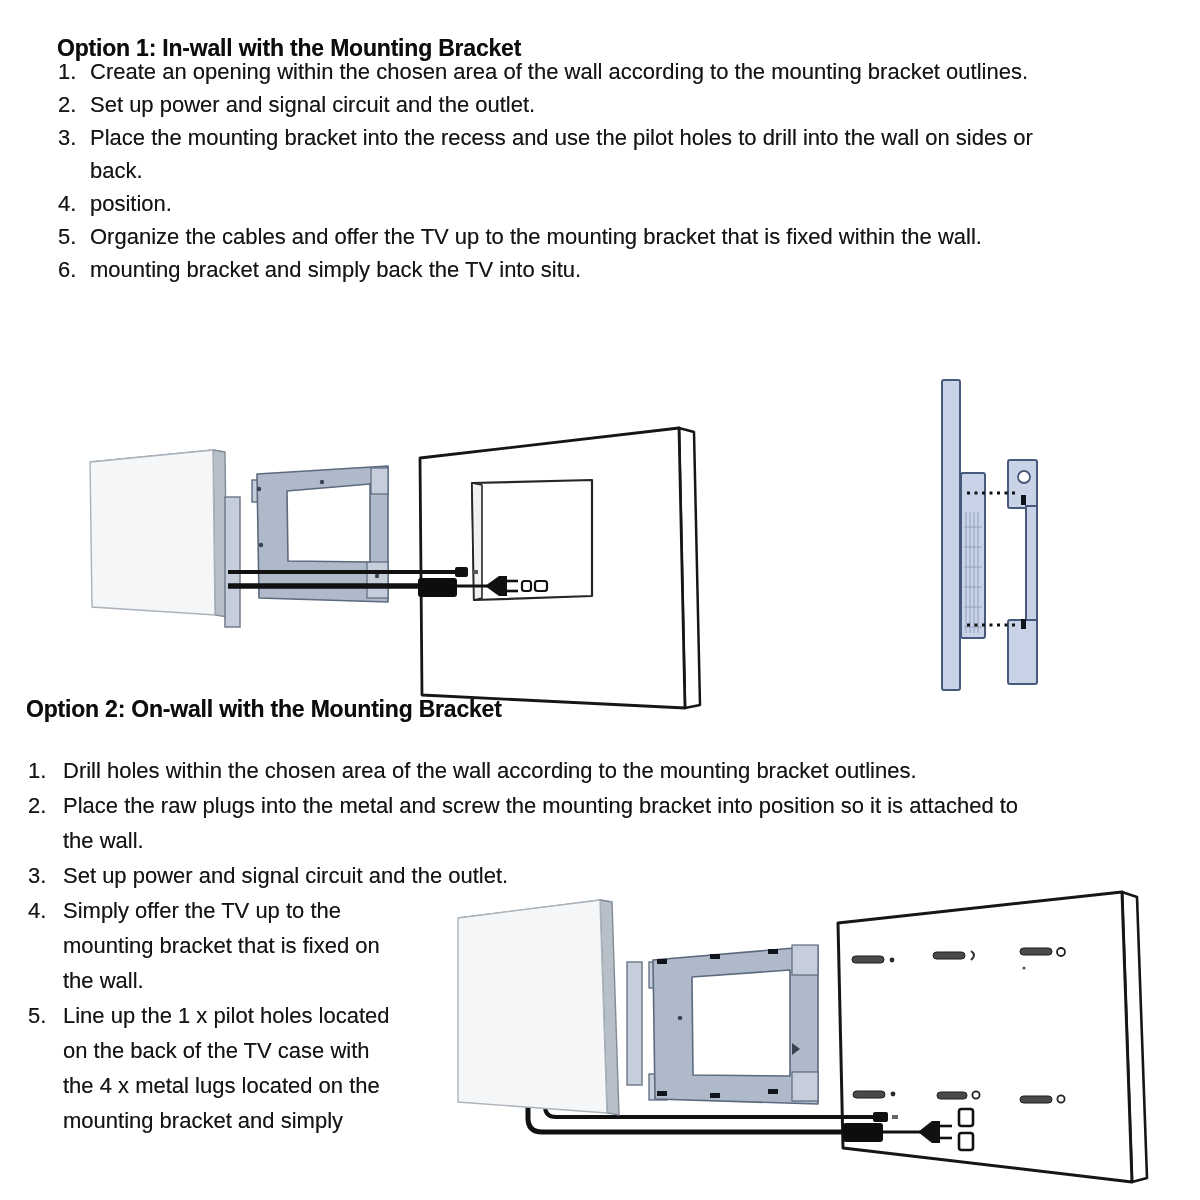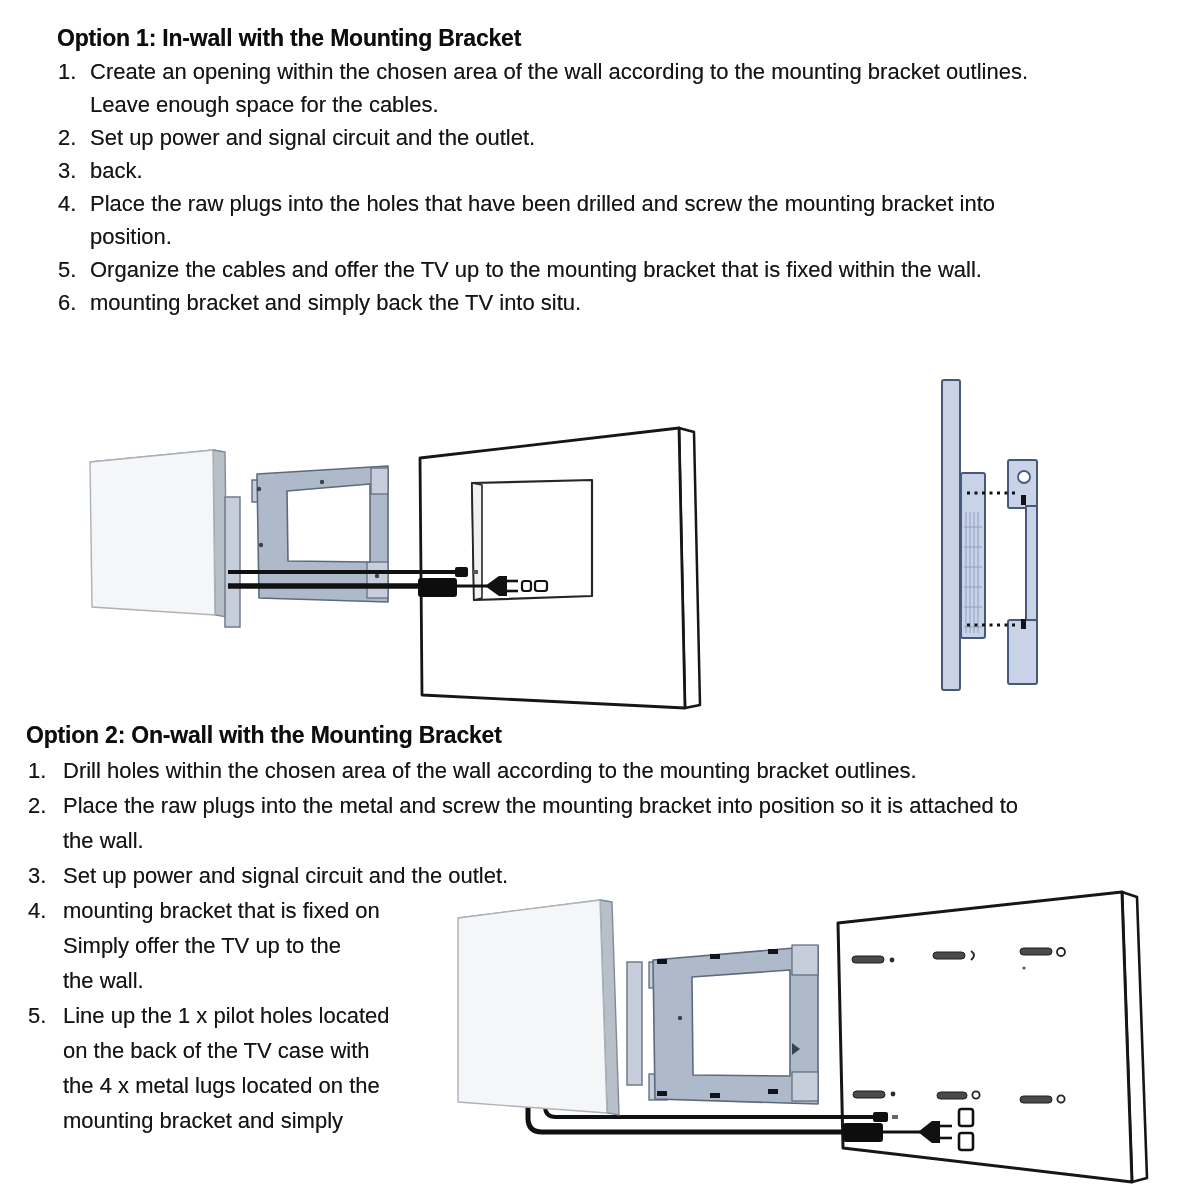--- a/index.html
+++ b/index.html
@@ -4,22 +4,22 @@
 <style>
   html,body{margin:0;padding:0;}
   body{
     width:1200px;height:1200px;position:relative;background:#ffffff;
     font-family:"Liberation Sans","DejaVu Sans",sans-serif;color:#151515;overflow:hidden;
   }
   .sec-heading{
     position:absolute;font-size:23px;font-weight:700;letter-spacing:-0.2px;color:#0d0d0d;
     text-shadow:0 0 .5px rgba(0,0,0,.55);white-space:nowrap;
   }
-  #opt1-heading{left:57px;top:25px;}
-  #opt2-heading{left:26px;top:722px;}
+  #opt1-heading{left:57px;top:35px;}
+  #opt2-heading{left:26px;top:696px;}
   .steps{position:absolute;font-size:22px;text-shadow:0 0 .4px rgba(0,0,0,.5);}
   #opt1-steps{left:58px;top:55px;width:1070px;line-height:33px;}
   #opt2-steps-a{left:28px;top:753px;width:1080px;line-height:35px;}
   #opt2-steps-b{left:28px;top:893px;width:420px;line-height:35px;}
   .step{display:flex;align-items:flex-start;}
   .step .num{flex:0 0 32px;}
   #opt2-steps-a .num,#opt2-steps-b .num{flex:0 0 35px;}
   .step .lines{flex:1 1 auto;}
   .step .ln{display:block;white-space:nowrap;}
   #opt2-steps-b .step .ln{white-space:normal;}
@@ -31,39 +31,38 @@
 </head>
 <body>
 
 <div class="sec-heading" id="opt1-heading">Option 1: In-wall with the Mounting Bracket</div>
 
 <div class="steps" id="opt1-steps">
   <div class="step">
     <span class="num">1.</span>
     <span class="lines">
         <span class="ln">Create an opening within the chosen area of the wall according to the mounting bracket outlines.</span>
-        <span class="ln">Leave enough space for the cables.</span>
       </span>
   </div>
   <div class="step">
     <span class="num">2.</span>
     <span class="lines">
         <span class="ln">Set up power and signal circuit and the outlet.</span>
       </span>
   </div>
   <div class="step">
     <span class="num">3.</span>
     <span class="lines">
+        <span class="ln">Place the mounting bracket into the recess and use the pilot holes to drill into the wall on sides or</span>
         <span class="ln">back.</span>
       </span>
   </div>
   <div class="step">
     <span class="num">4.</span>
     <span class="lines">
-        <span class="ln">Place the raw plugs into the holes that have been drilled and screw the mounting bracket into</span>
         <span class="ln">position.</span>
       </span>
   </div>
   <div class="step">
     <span class="num">5.</span>
     <span class="lines">
         <span class="ln">Organize the cables and offer the TV up to the mounting bracket that is fixed within the wall.</span>
       </span>
   </div>
   <div class="step">
@@ -167,22 +166,22 @@
     <span class="lines">
         <span class="ln">Set up power and signal circuit and the outlet.</span>
       </span>
   </div>
 </div>
 
 <div class="steps" id="opt2-steps-b">
   <div class="step">
     <span class="num">4.</span>
     <span class="lines">
+        <span class="ln">Simply offer the TV up to the</span>
         <span class="ln">mounting bracket that is fixed on</span>
-        <span class="ln">Simply offer the TV up to the</span>
         <span class="ln">the wall.</span>
       </span>
   </div>
   <div class="step">
     <span class="num">5.</span>
     <span class="lines">
         <span class="ln">Line up the 1 x pilot holes located</span>
         <span class="ln">on the back of the TV case with</span>
         <span class="ln">the 4 x metal lugs located on the</span>
         <span class="ln">mounting bracket and simply</span>

